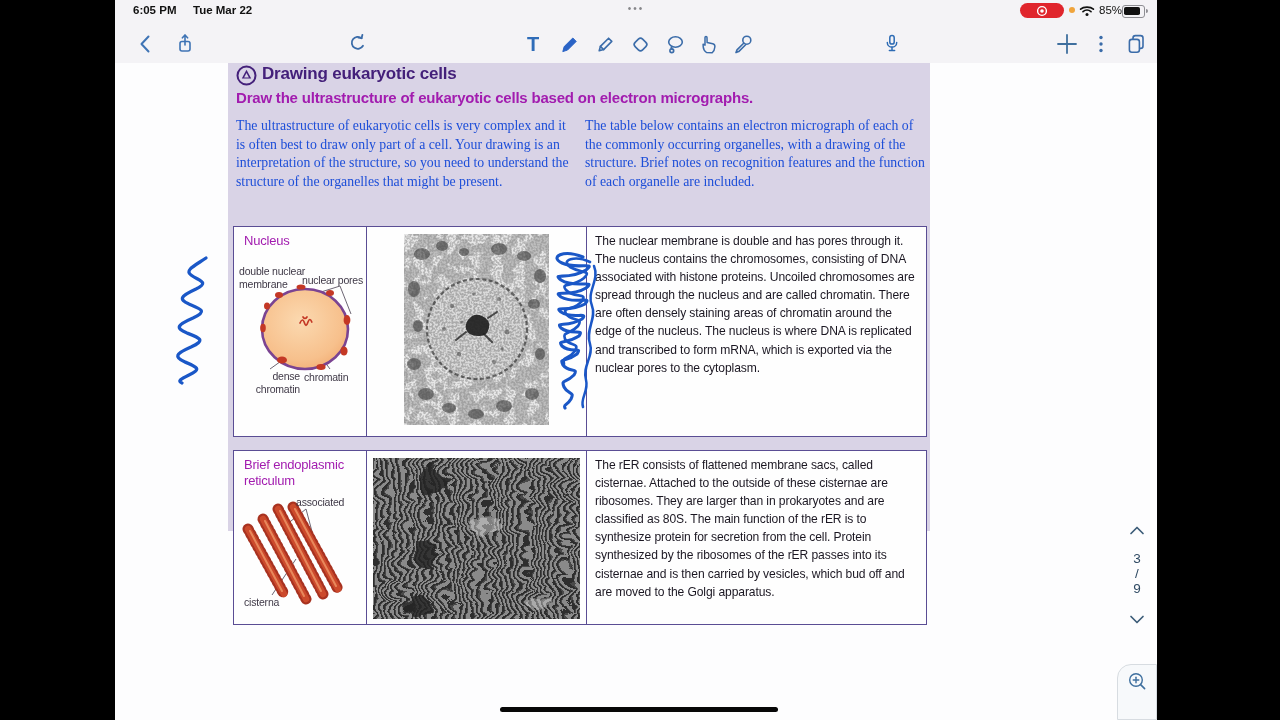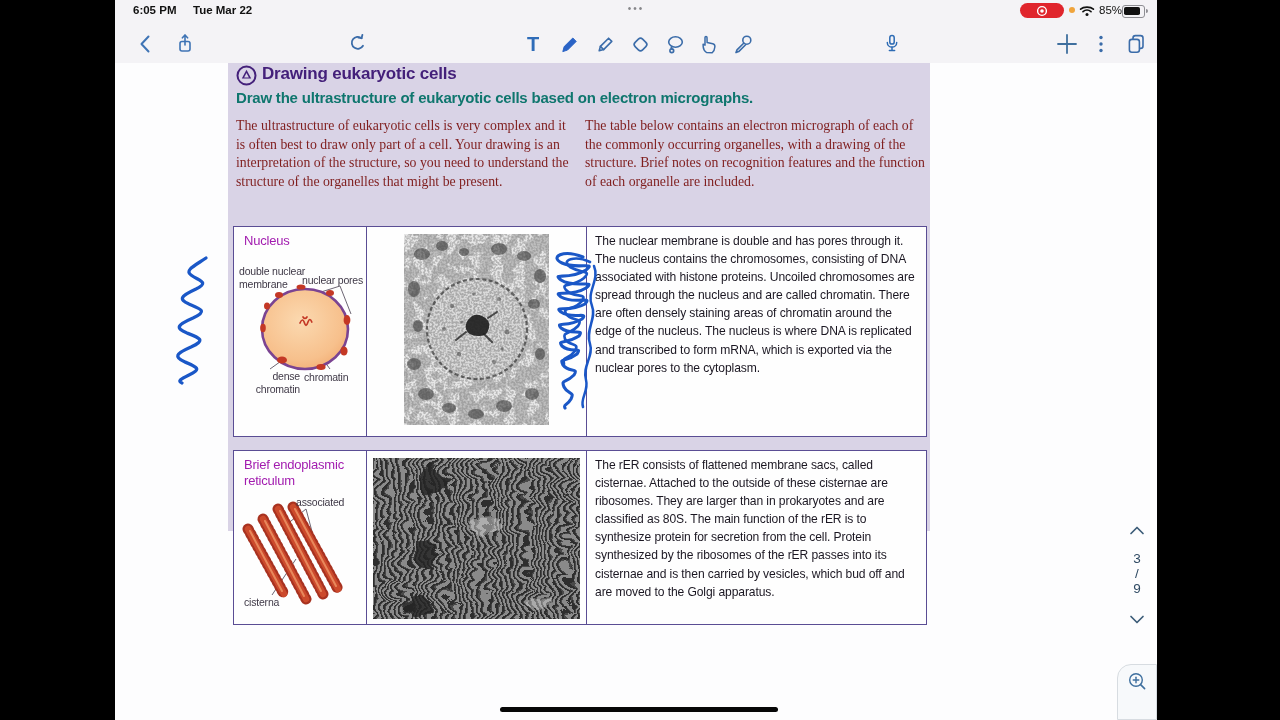--- a/index.html
+++ b/index.html
@@ -27,23 +27,23 @@
   .tbtn{position:absolute;top:8px;width:28px;height:28px;display:flex;align-items:center;justify-content:center;}
   .ticon{stroke:#3b6ca9;fill:none;stroke-width:1.6;stroke-linecap:round;stroke-linejoin:round;}
   .t-glyph{font-size:20px;font-weight:600;color:#2f6cb8;line-height:1;}
 
   
   .canvas{position:absolute;left:0;top:63px;width:100%;height:657px;background:#fdfdfe;}
   .doc{position:absolute;left:113px;top:0;width:702px;height:468px;background:#d9d3e6;}
 
   .hdr-icon{position:absolute;left:8px;top:2px;width:21px;height:21px;}
   .doc-title{position:absolute;left:34px;top:1px;font-size:17px;font-weight:700;color:#44207a;letter-spacing:-0.2px;}
-  .doc-sub{position:absolute;left:8px;top:26px;font-size:15px;font-weight:700;color:#0f766e;letter-spacing:-0.2px;}
-
-  .intro{position:absolute;top:54px;font-family:"Liberation Serif",serif;font-size:13.8px;line-height:18.6px;color:#7f1d1d;}
+  .doc-sub{position:absolute;left:8px;top:26px;font-size:15px;font-weight:700;color:#a21caf;letter-spacing:-0.2px;}
+
+  .intro{position:absolute;top:54px;font-family:"Liberation Serif",serif;font-size:13.8px;line-height:18.6px;color:#1d4ed8;}
   .intro-l{left:8px;width:338px;}
   .intro-r{left:357px;width:346px;}
 
   .trow{position:absolute;left:5px;width:694px;background:#fefefe;border:1.5px solid #5a4d94;
         display:grid;grid-template-columns:133px 220px auto;box-sizing:border-box;}
   .trow1{top:163px;height:211px;}
   .trow2{top:387px;height:175px;}
   .tcell{position:relative;border-right:1.5px solid #5a4d94;overflow:hidden;}
   .tcell:last-child{border-right:none;}
   .cell-name{position:absolute;left:10px;top:6px;width:118px;font-size:13px;font-weight:400;color:#a21caf;letter-spacing:-0.2px;line-height:16px;}

